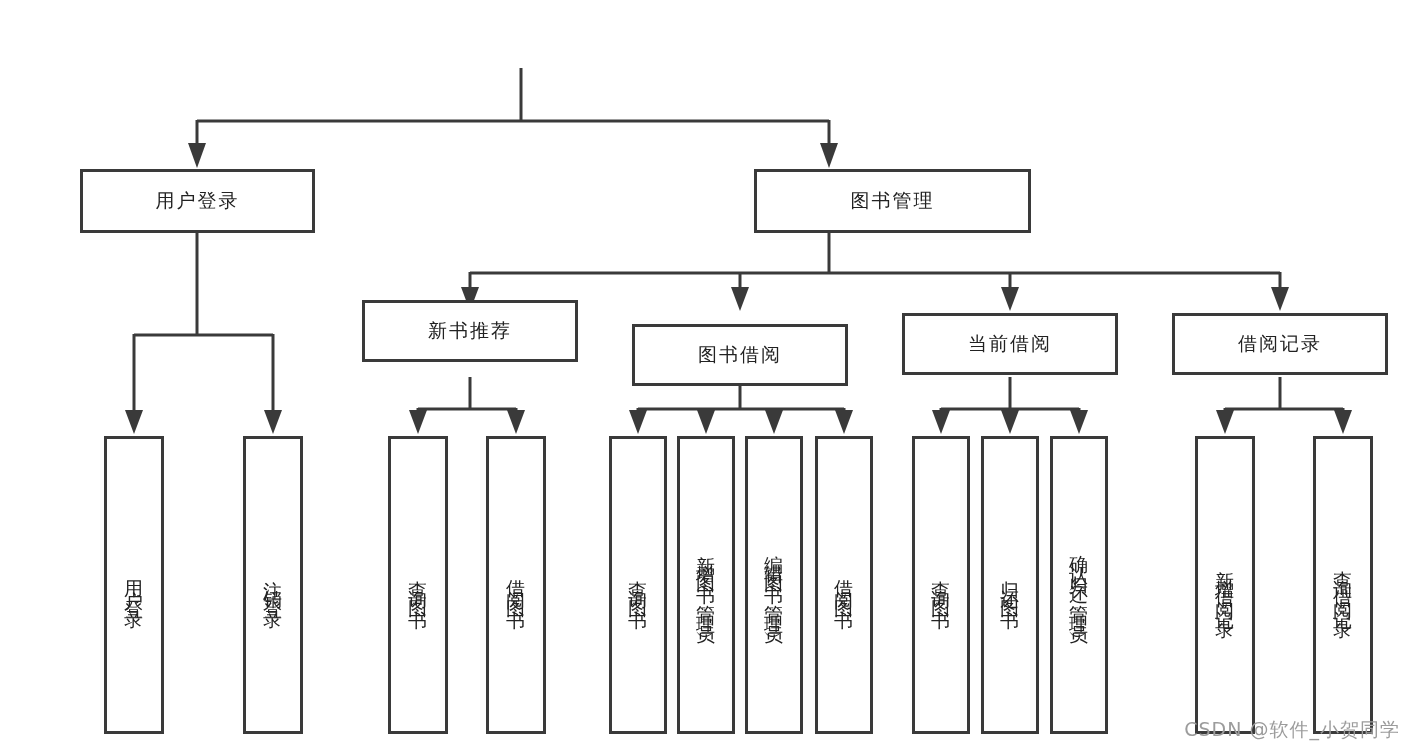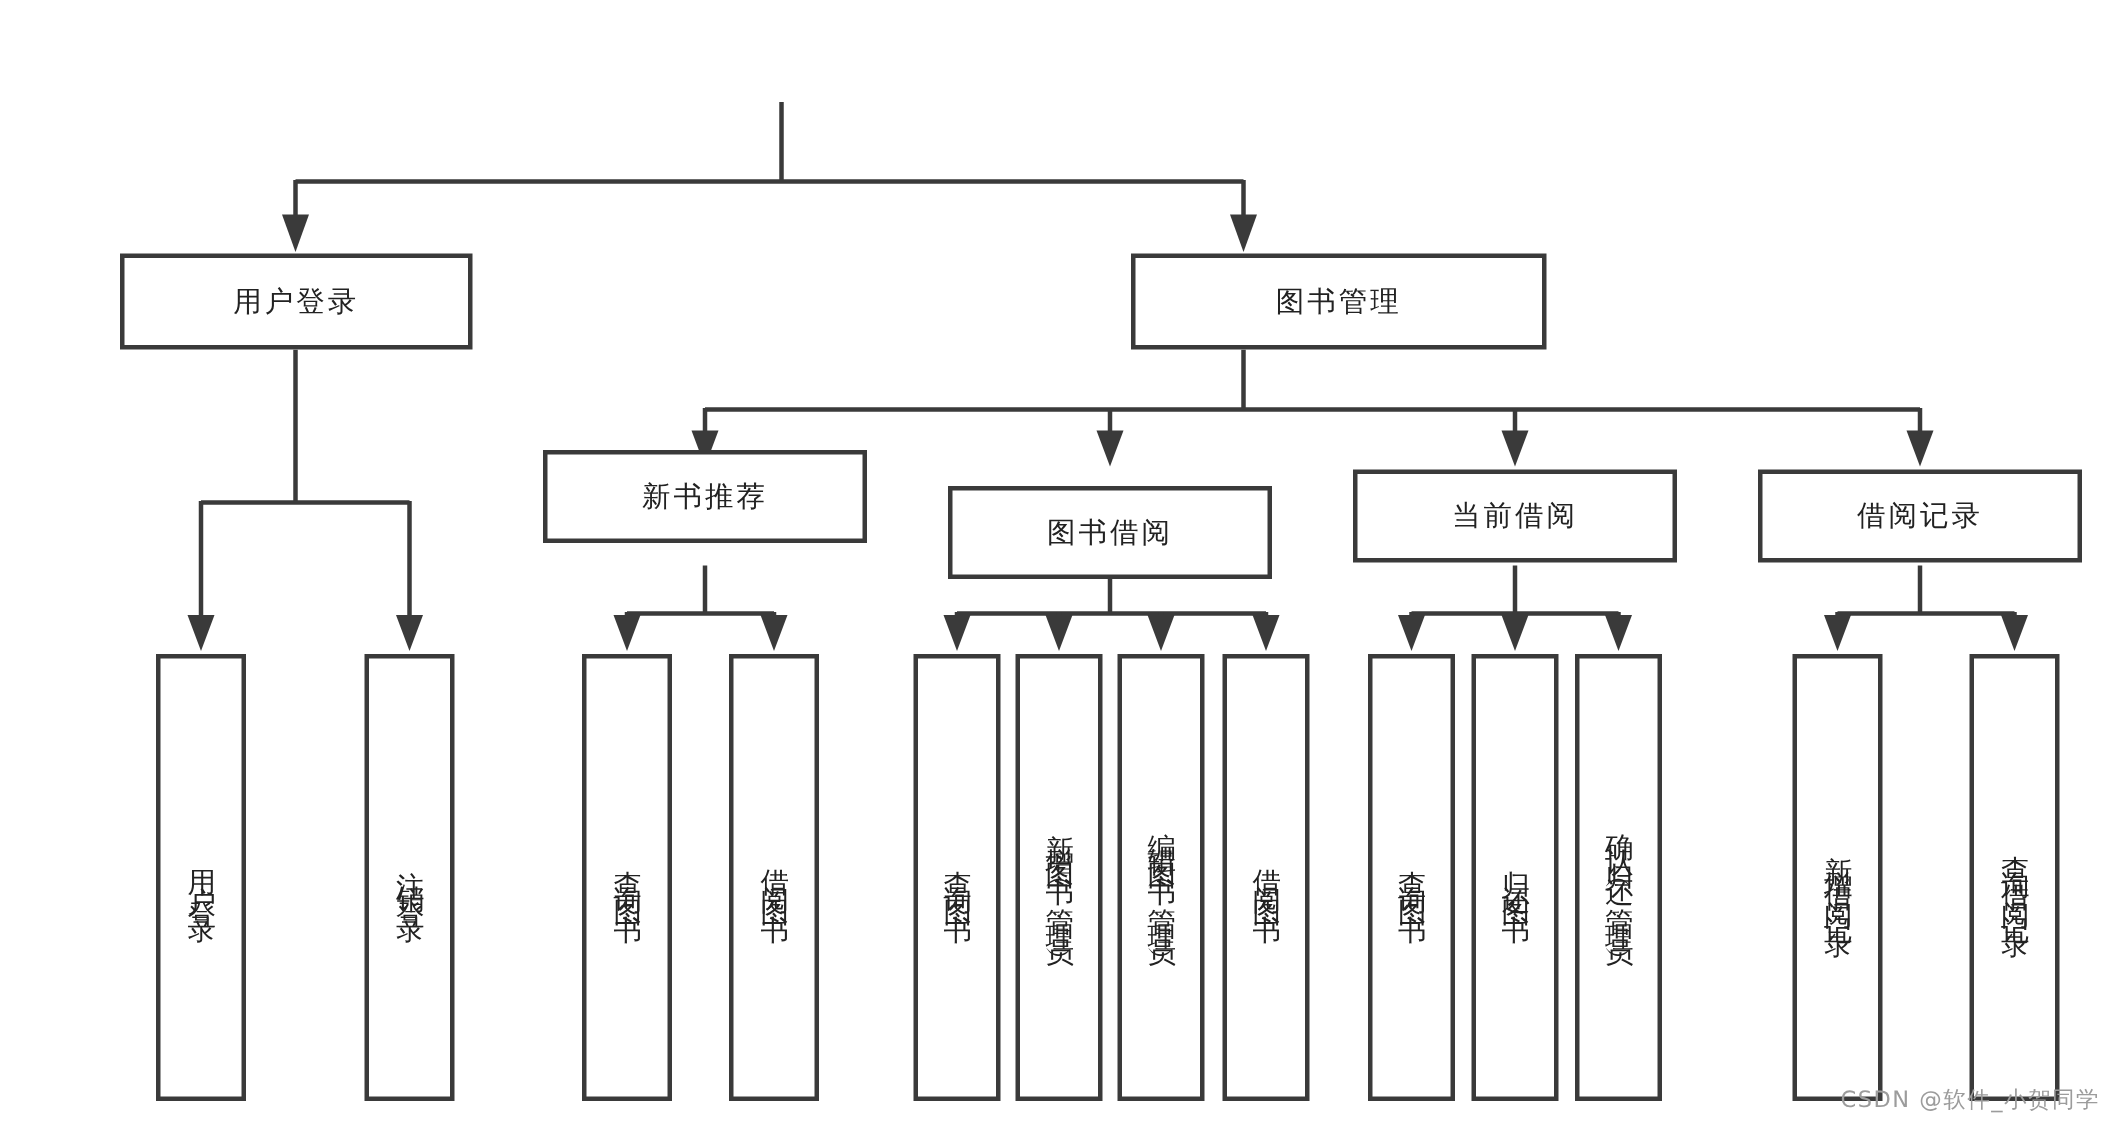--- a/index.html
+++ b/index.html
@@ -47,21 +47,21 @@
     writing-mode: vertical-rl;
     font-size: 19px;
     letter-spacing: 10px;
     line-height: 1;
     white-space: nowrap;
   }
   .watermark {
     position: absolute;
     right: 5px;
     bottom: 4px;
-    font-size: 15px;
+    font-size: 19px;
     color: var(--watermark);
     z-index: 5;
     letter-spacing: 1px;
   }
 </style>
 </head>
 <body>
 
 <div id="canvas">
 

